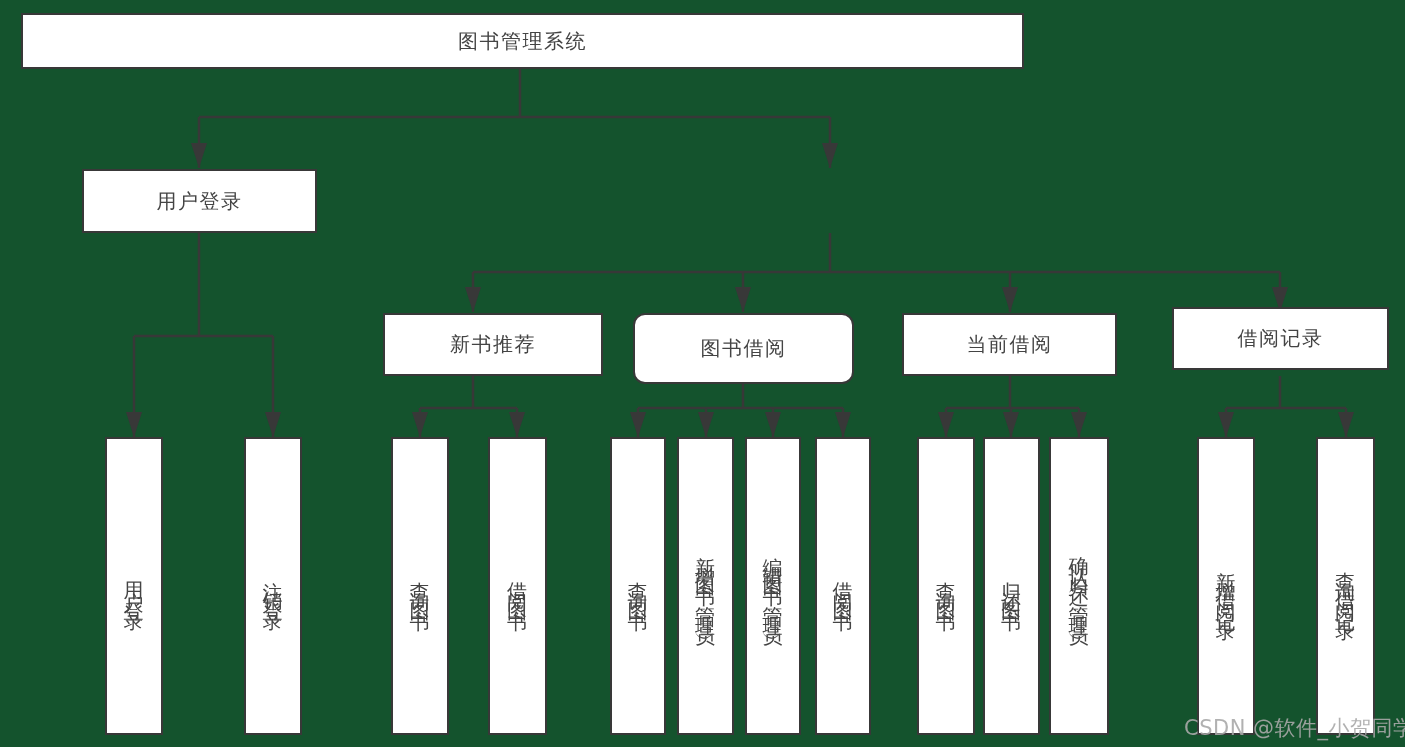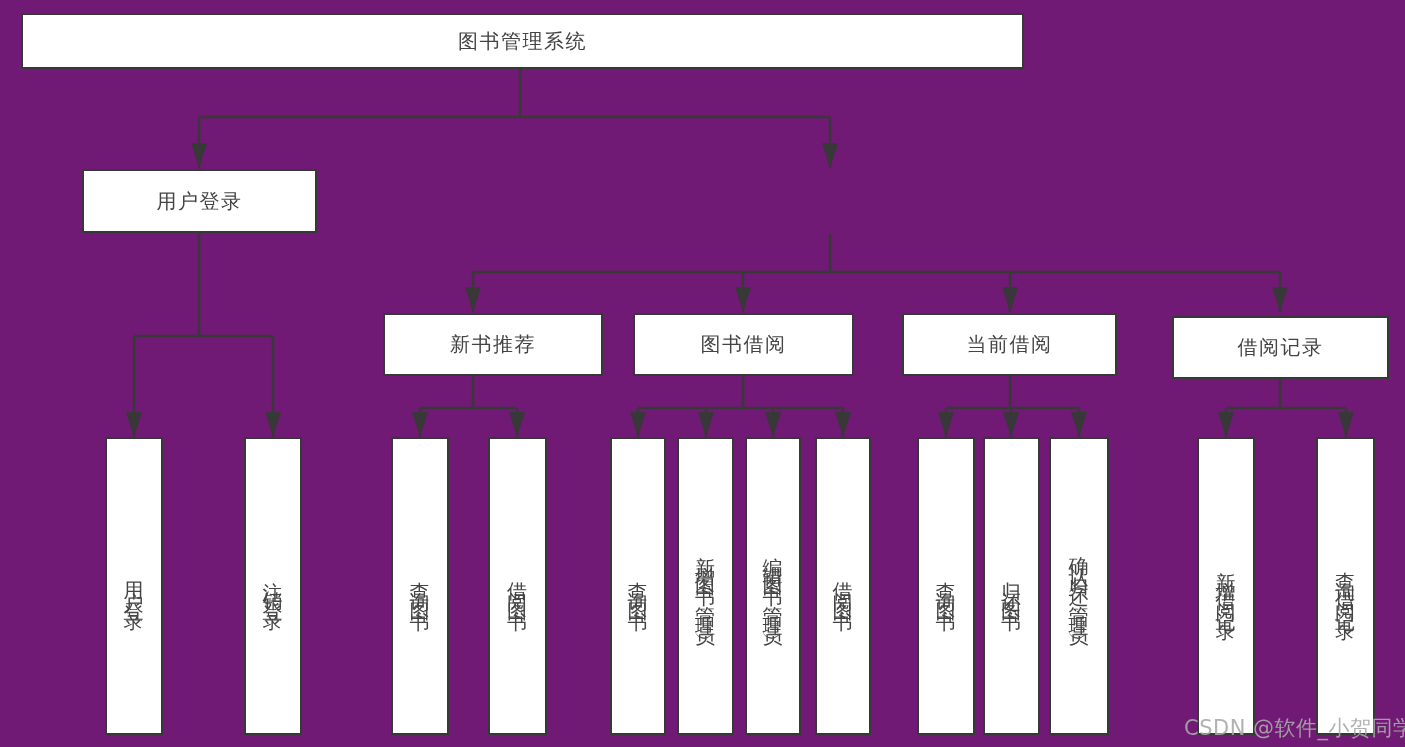--- a/index.html
+++ b/index.html
@@ -4,21 +4,21 @@
 <style>
   html, body {
     margin: 0;
     padding: 0;
     background: #ffffff;
   }
   #stage {
     position: relative;
     width: 1405px;
     height: 747px;
-    background: #701a75;
+    background: #14532d;
     font-family: "DejaVu Sans", "Liberation Sans", sans-serif;
     overflow: hidden;
   }
   #connectors {
     position: absolute;
     left: 0;
     top: 0;
     width: 1405px;
     height: 747px;
     pointer-events: none;
@@ -118,27 +118,27 @@
     <span>图书管理系统</span>
   </div>
 
   <div class="box hbox" style="left:82px; top:169px; width:235px; height:64px;">
     <span>用户登录</span>
   </div>
 
   <div class="box hbox" style="left:363px; top:313px; width:220px; height:63px;margin-left:20px;">
     <span>新书推荐</span>
   </div>
-  <div class="box hbox" style="left:633px; top:313px; width:221px; height:63px;">
+  <div class="box hbox" style="left:633px; top:313px; width:221px; height:71px;border-radius:12px;">
     <span>图书借阅</span>
   </div>
   <div class="box hbox" style="left:902px; top:313px; width:215px; height:63px;">
     <span>当前借阅</span>
   </div>
-  <div class="box hbox" style="left:1172px; top:316px; width:217px; height:63px;">
+  <div class="box hbox" style="left:1172px; top:307px; width:217px; height:63px;">
     <span>借阅记录</span>
   </div>
 
   <div class="box leaf" style="left:105px; width:58px;">
     <span class="vtext">用户登录</span>
   </div>
   <div class="box leaf" style="left:244px; width:58px;">
     <span class="vtext">注销登录</span>
   </div>
 

